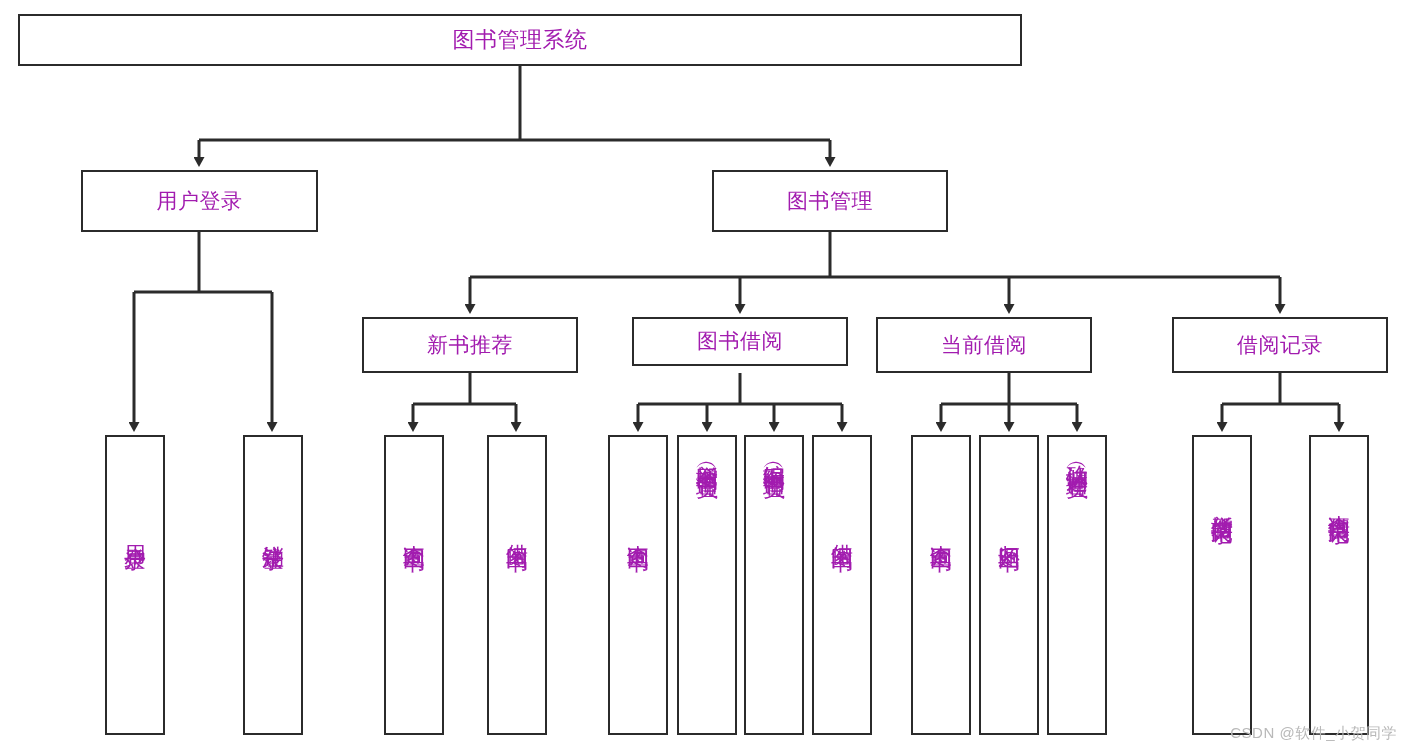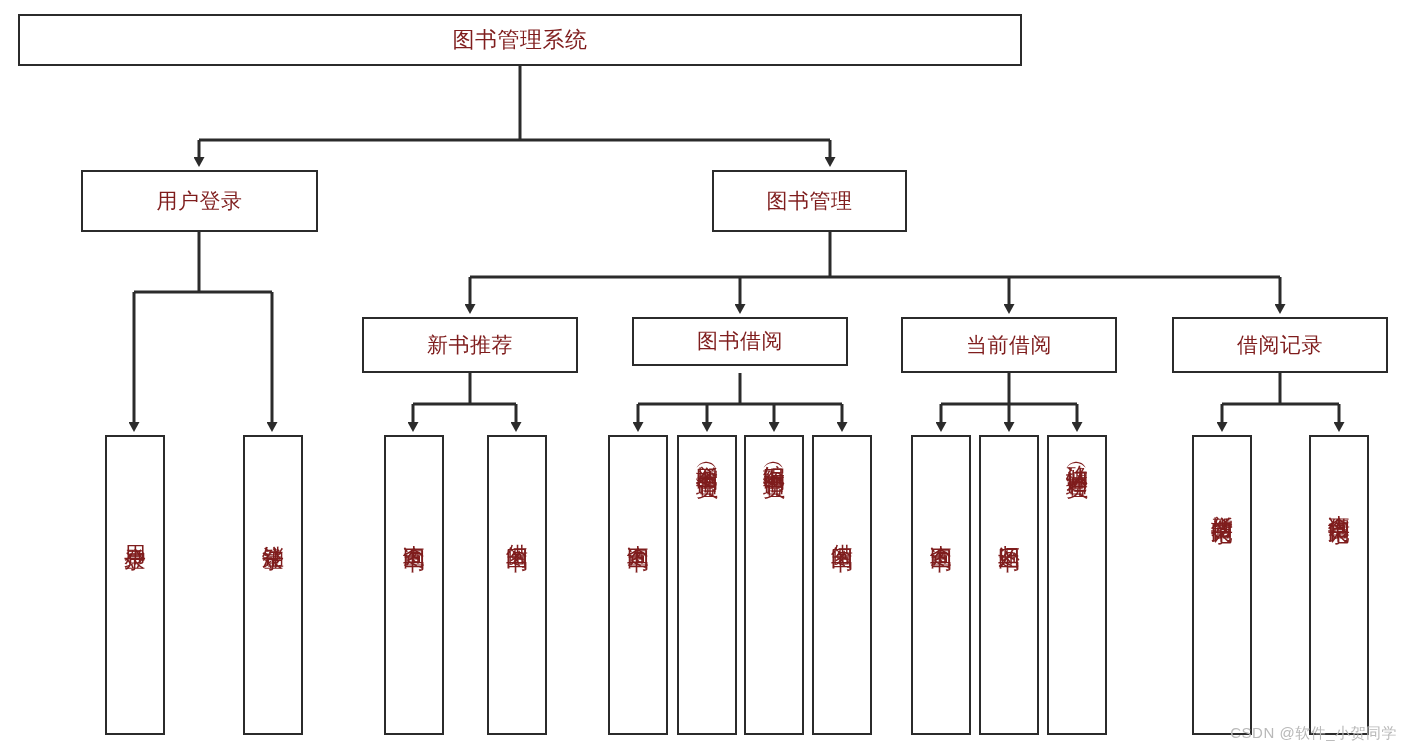--- a/index.html
+++ b/index.html
@@ -26,21 +26,21 @@
     pointer-events: none;
   }
   .node {
     position: absolute;
     box-sizing: border-box;
     border: 2px solid #2b2b2b;
     background: #ffffff;
     display: flex;
     align-items: center;
     justify-content: center;
-    color: #7f1d1d;
+    color: #a21caf;
   }
   .node .label {
     font-size: 21px;
     line-height: 1.25;
     letter-spacing: 0.5px;
     white-space: nowrap;
   }
   .node.leaf {
     align-items: flex-start;
     justify-content: center;
@@ -132,31 +132,31 @@
     </g>
   </svg>
 
   <div class="node root" style="left:18px; top:14px; width:1004px; height:52px;">
     <span class="label">图书管理系统</span>
   </div>
 
   <div class="node" style="left:81px; top:170px; width:237px; height:62px;">
     <span class="label">用户登录</span>
   </div>
-  <div class="node" style="left:712px; top:170px; width:195px; height:62px;">
+  <div class="node" style="left:712px; top:170px; width:236px; height:62px;">
     <span class="label">图书管理</span>
   </div>
 
   <div class="node" style="left:362px; top:317px; width:216px; height:56px;">
     <span class="label">新书推荐</span>
   </div>
   <div class="node" style="left:632px; top:317px; width:216px; height:49px;">
     <span class="label">图书借阅</span>
   </div>
-  <div class="node" style="left:901px; top:317px; width:216px; height:56px;">
+  <div class="node" style="left:876px; top:317px; width:216px; height:56px;">
     <span class="label">当前借阅</span>
   </div>
   <div class="node" style="left:1172px; top:317px; width:216px; height:56px;">
     <span class="label">借阅记录</span>
   </div>
 
   <div class="node leaf mid" style="left:105px; top:435px; width:60px; height:300px;">
     <span class="label">用户登录</span>
   </div>
   <div class="node leaf mid" style="left:243px; top:435px; width:60px; height:300px;">

